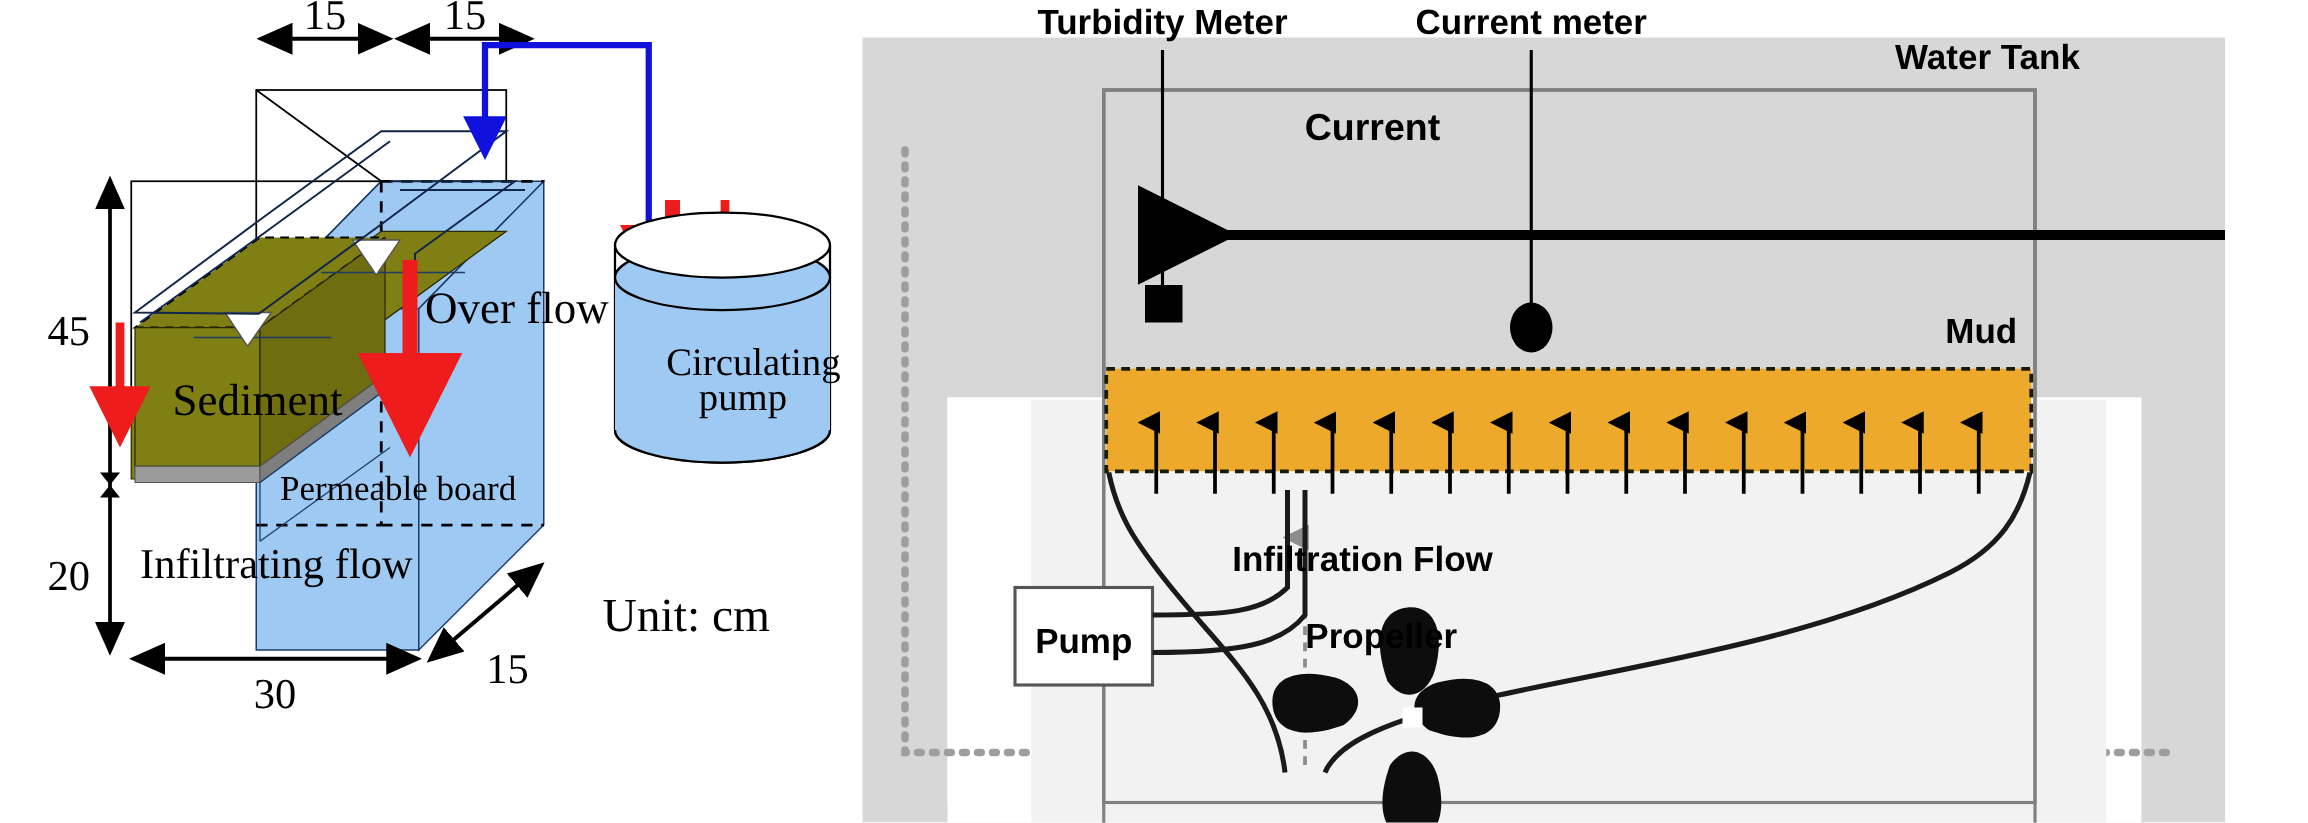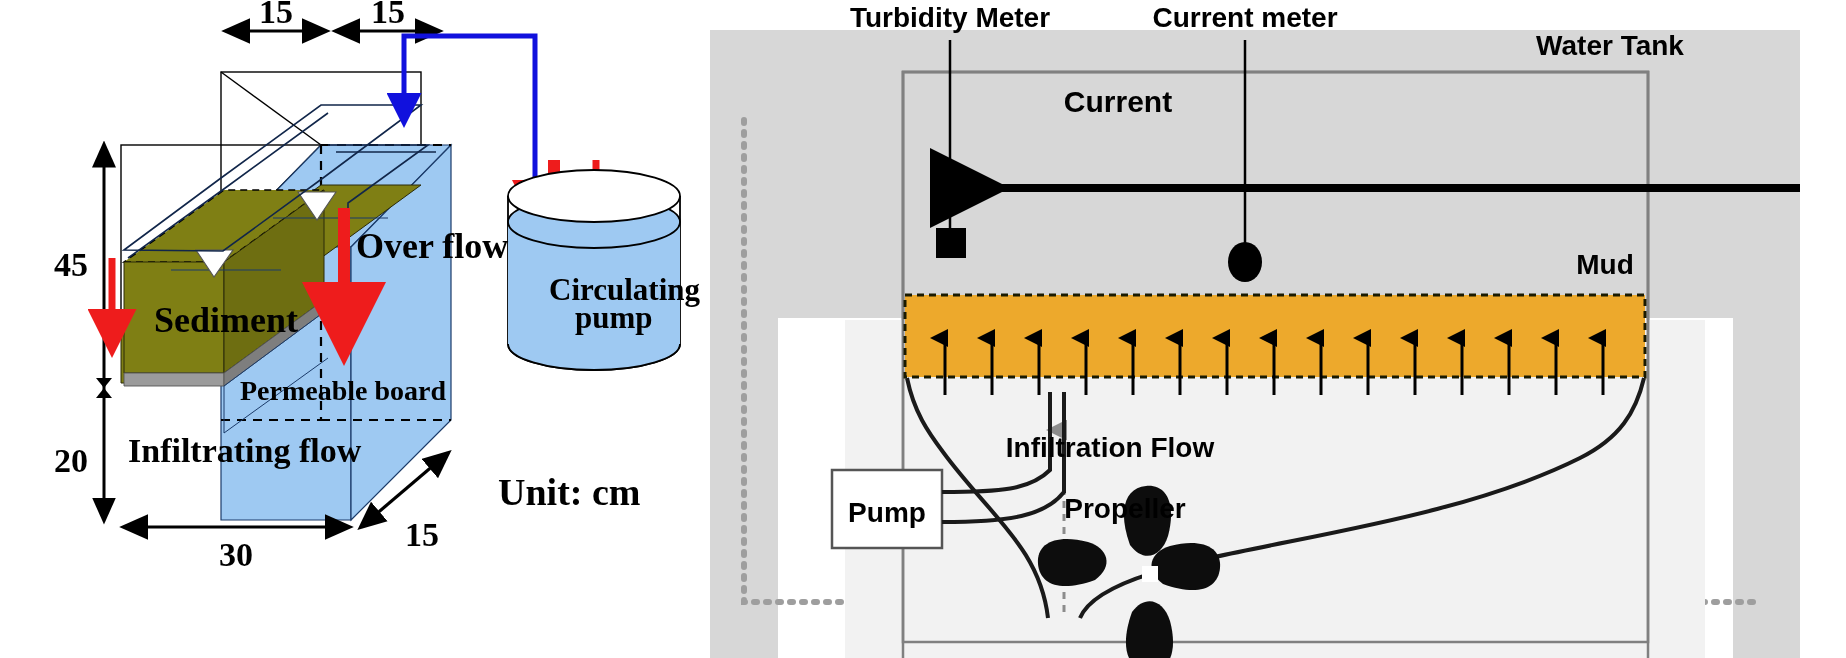--- a/index.html
+++ b/index.html
@@ -1,20 +1,20 @@
 <!DOCTYPE html>
 <html><head>
 <meta charset="utf-8">
 <style>
   html,body{margin:0;padding:0;background:#ffffff;}
   body{width:1846px;height:658px;overflow:hidden;font-family:"Liberation Serif",serif;}
   #stage{position:relative;width:1846px;height:658px;background:#fff;}
   .panel{position:absolute;top:0;height:658px;}
-  #left-panel{left:16px;width:700px;font-weight:bold;}
-  #right-panel{left:700px;width:1146px;}
+  #left-panel{left:0;width:700px;}
+  #right-panel{left:680px;width:1146px;}
   svg{display:block;}
   .serif{font-family:"Liberation Serif",serif;}
   .sansb{font-family:"Liberation Sans",sans-serif;font-weight:bold;}
   text{dominant-baseline:auto;}
 </style>
 </head>
 <body>
 
 <div id="stage">
 

